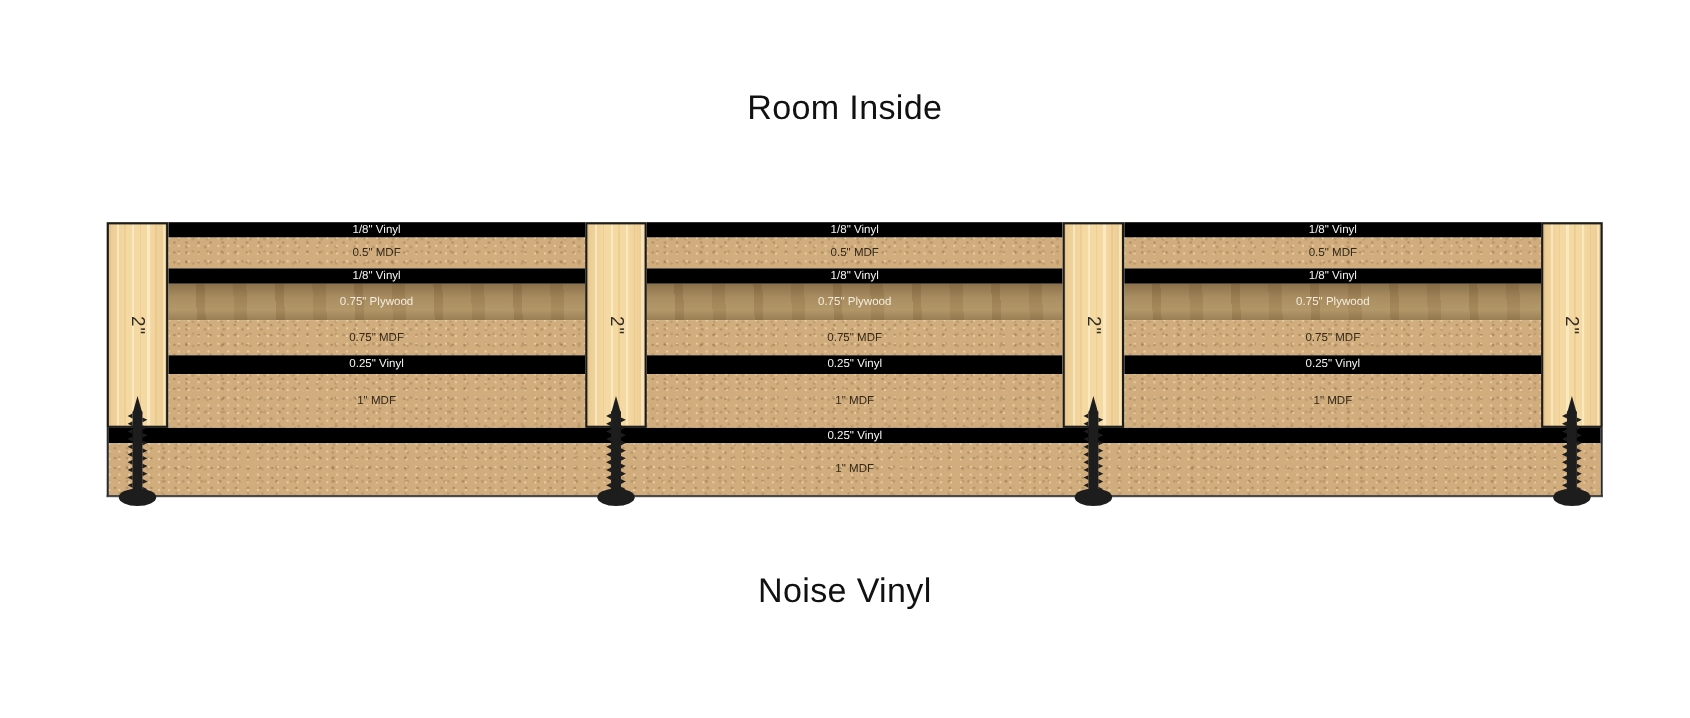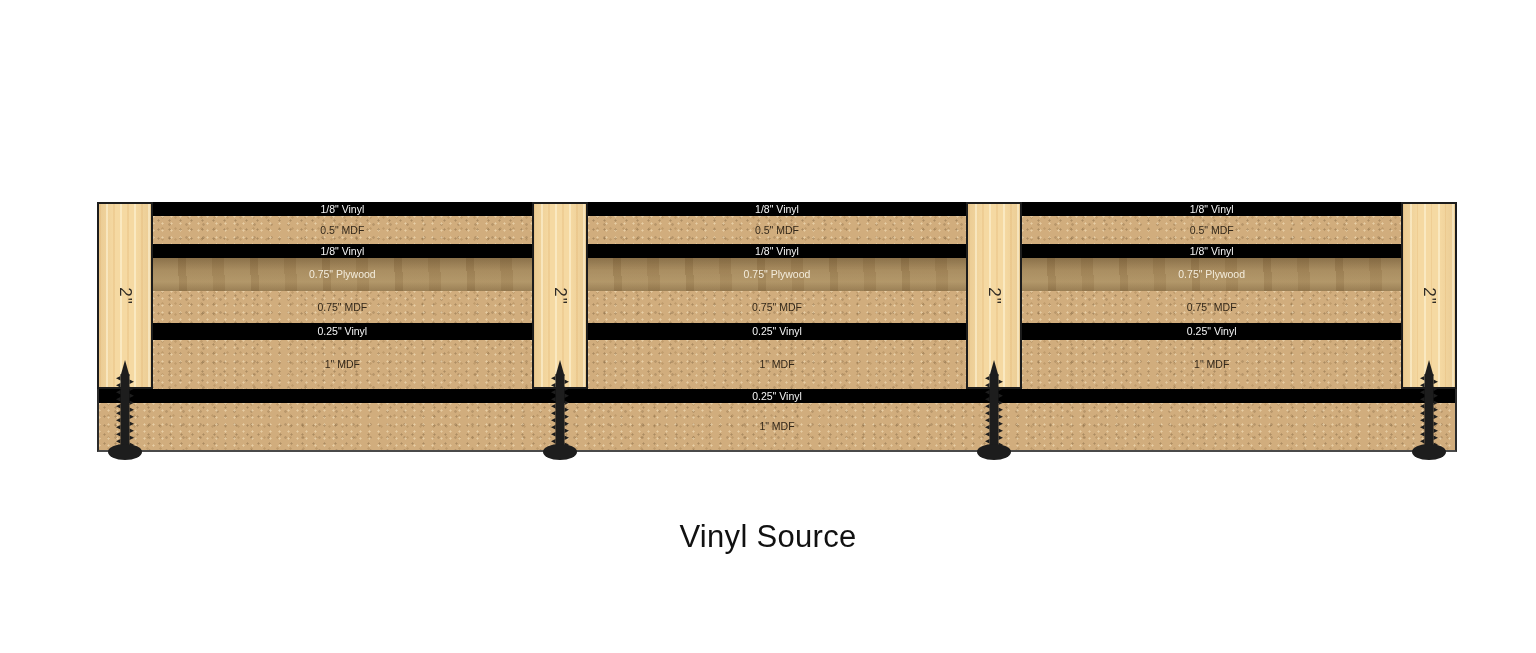--- a/index.html
+++ b/index.html
@@ -92,20 +92,21 @@
           M17.5,53 l-4.5,2.2 l4.5,2.2 z  M26.5,56.5 l4.5,2.2 l-4.5,2.2 z
           M17.5,60 l-4.5,2.2 l4.5,2.2 z  M26.5,63.5 l4.5,2.2 l-4.5,2.2 z
           M17.5,67 l-4.5,2.2 l4.5,2.2 z  M26.5,70.5 l4.5,2.2 l-4.5,2.2 z
           M17.5,74 l-4.5,2.2 l4.5,2.2 z  M26.5,77.5 l4.5,2.2 l-4.5,2.2 z
           M17.5,81 l-4.5,2.2 l4.5,2.2 z  M26.5,84.5 l4.5,2.2 l-4.5,2.2 z"></path>
         <ellipse cx="22" cy="94" rx="17" ry="8" fill="currentColor"></ellipse>
       </symbol>
     </defs>
   </svg>
 
+  <div class="title title-top">Room Inside</div>
 
   <div class="assembly">
     <div class="bays-row" id="bays-row">
         <div class="stud">
           <span class="stud-label">2"</span>
         </div>
         <div class="bay">
           <div class="layer layer-vinyl" style="height: 14px;">
             <span>1/8" Vinyl</span>
           </div>
@@ -199,14 +200,14 @@
         <use href="#screw-shape"></use>
       </svg>
       <svg class="screw" viewBox="0 0 44 104" style="left: 875px;">
         <use href="#screw-shape"></use>
       </svg>
       <svg class="screw" viewBox="0 0 44 104" style="left: 1310px;">
         <use href="#screw-shape"></use>
       </svg>
     </div>
 
-  <div class="title title-bottom">Vinyl Source</div>
+  <div class="title title-bottom">Noise Vinyl</div>
 </div>
 
 </body></html>

